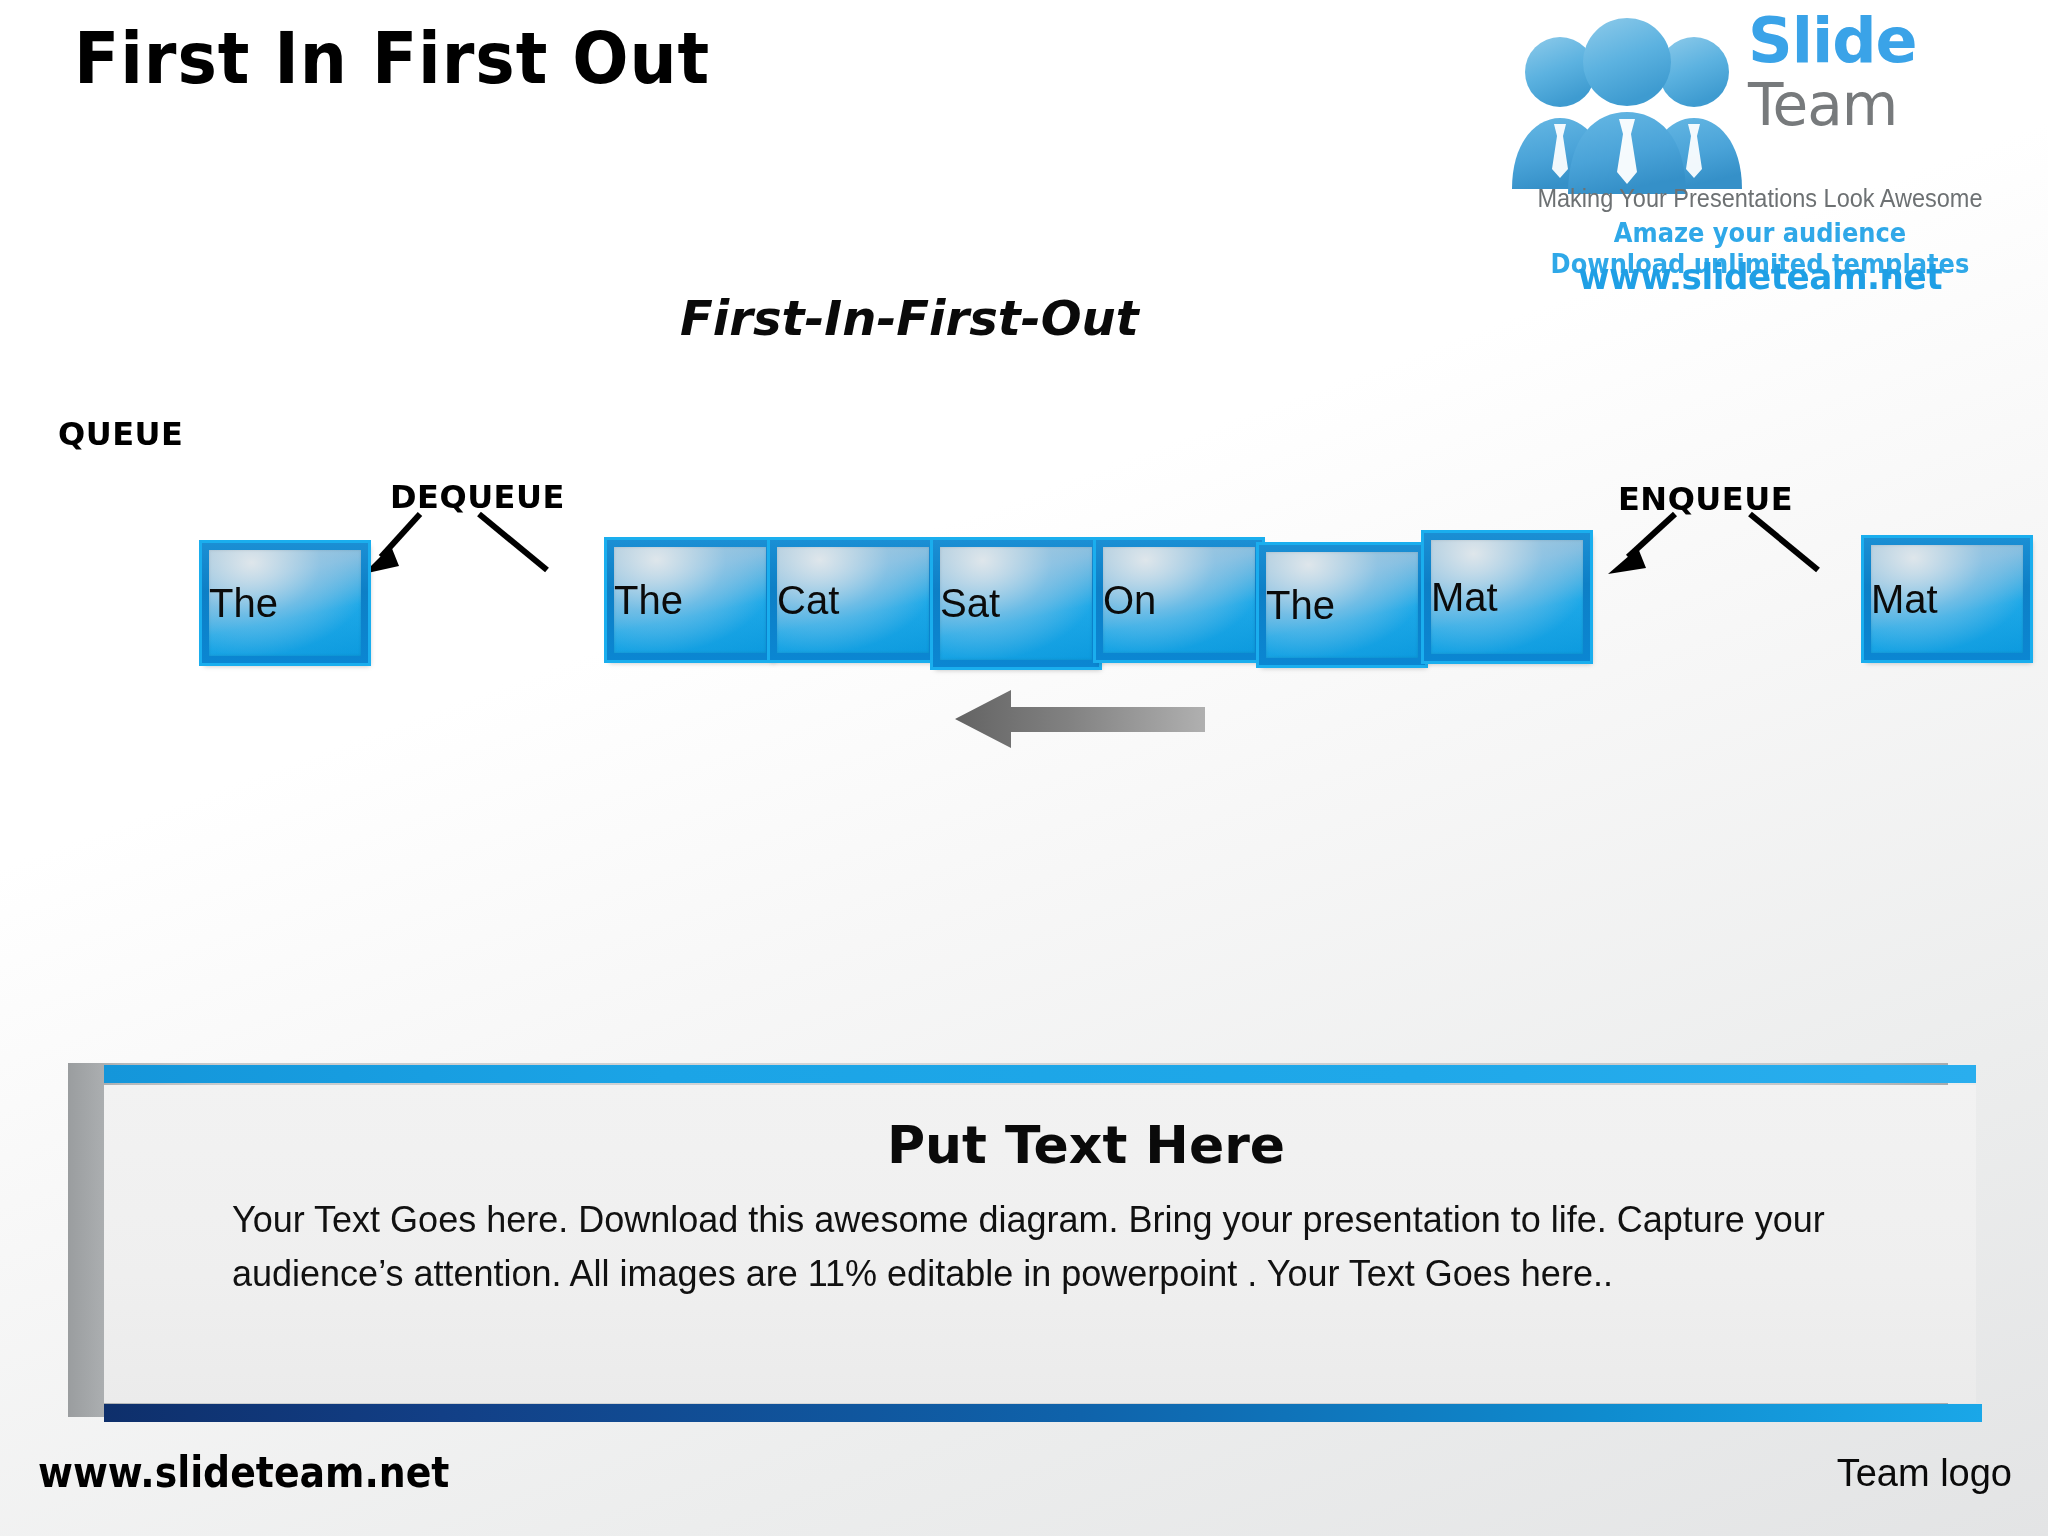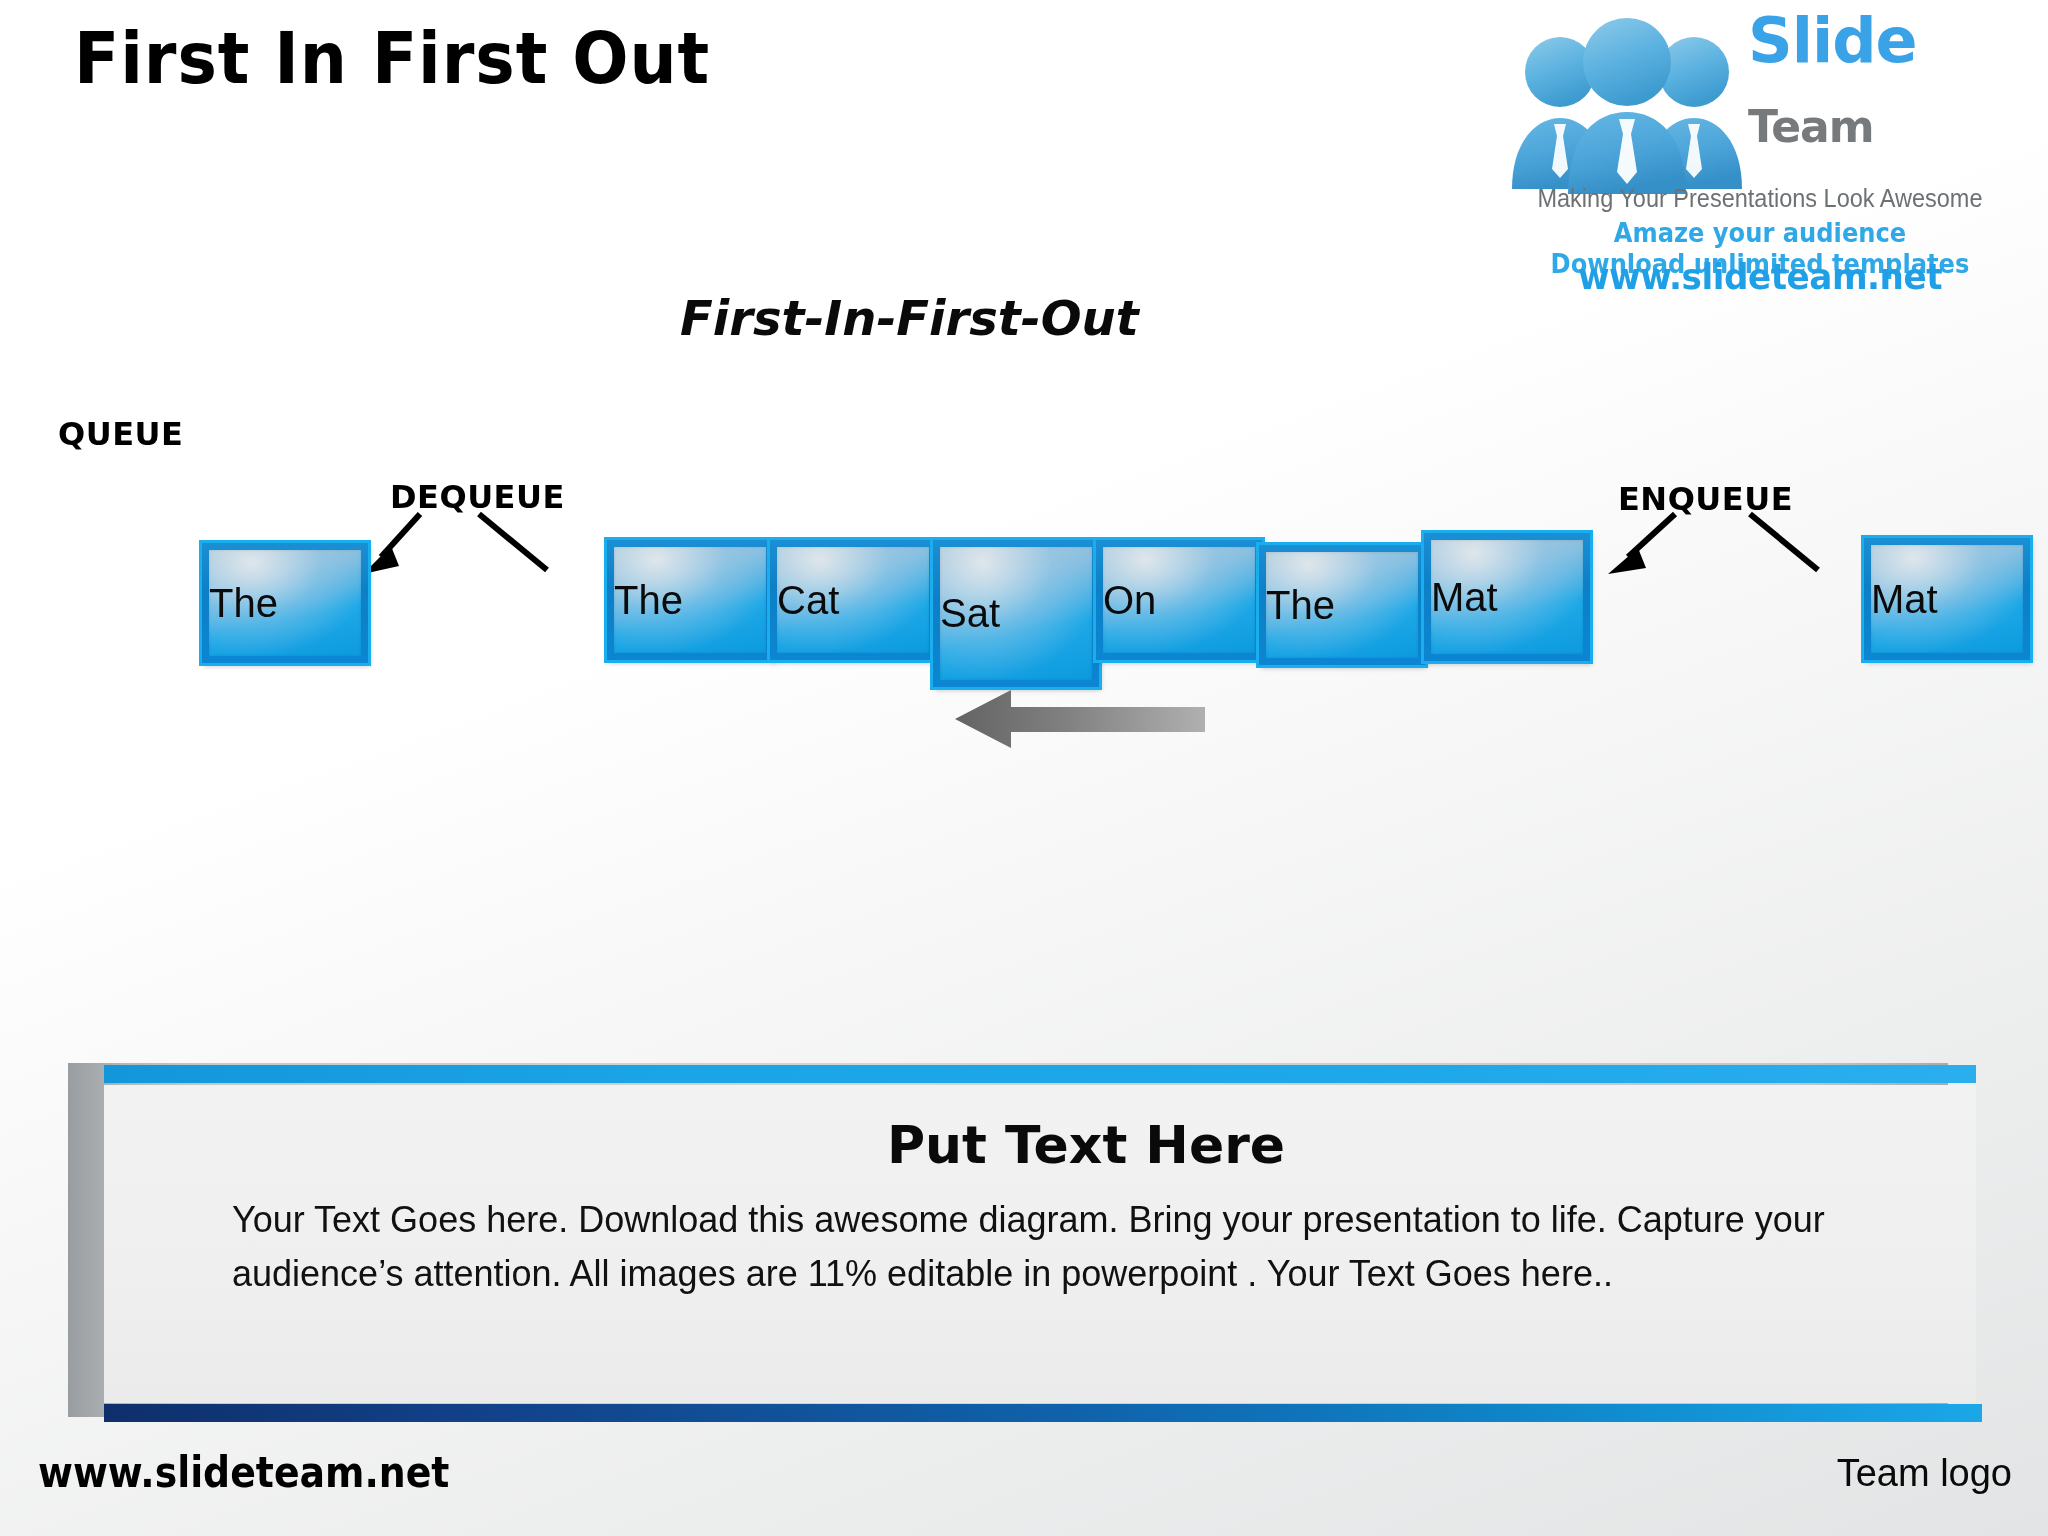--- a/index.html
+++ b/index.html
@@ -55,26 +55,25 @@
   .logo-slide {
     font-family: "DejaVu Sans", sans-serif;
     font-weight: bold;
     font-size: 62px;
     line-height: 62px;
     color: #3aa3e8;
     letter-spacing: -1px;
   }
   .logo-team {
     font-family: "DejaVu Sans", sans-serif;
-    font-weight: bold;
-    font-size: 44px;
+    font-weight: normal;
+    font-size: 58px;
     line-height: 66px;
     color: #777a7c;
     letter-spacing: -1px;
-    margin-top: 22px;
   }
   .logo-tagline {
     position: absolute;
     left: 0;
     top: 178px;
     width: 540px;
     text-align: center;
     font-family: "Liberation Sans", sans-serif;
     font-size: 25px;
     color: #6d7173;
@@ -320,21 +319,21 @@
 <div class="qbox" style="left:607px; top:540px; width:166px; height:120px;">
   <div class="qbox-inner">
     <span class="qbox-label">The</span>
   </div>
 </div>
 <div class="qbox" style="left:770px; top:540px; width:166px; height:120px;">
   <div class="qbox-inner">
     <span class="qbox-label">Cat</span>
   </div>
 </div>
-<div class="qbox" style="left:933px; top:540px; width:166px; height:147px;">
+<div class="qbox" style="left:933px; top:540px; width:166px; height:127px;">
   <div class="qbox-inner">
     <span class="qbox-label">Sat</span>
   </div>
 </div>
 <div class="qbox" style="left:1096px; top:540px; width:166px; height:120px;">
   <div class="qbox-inner">
     <span class="qbox-label">On</span>
   </div>
 </div>
 <div class="qbox" style="left:1259px; top:545px; width:166px; height:120px;">

